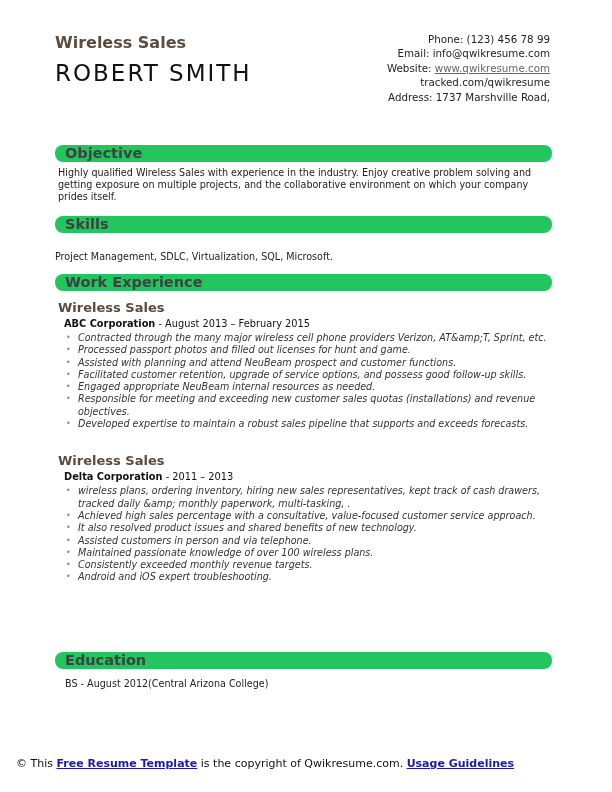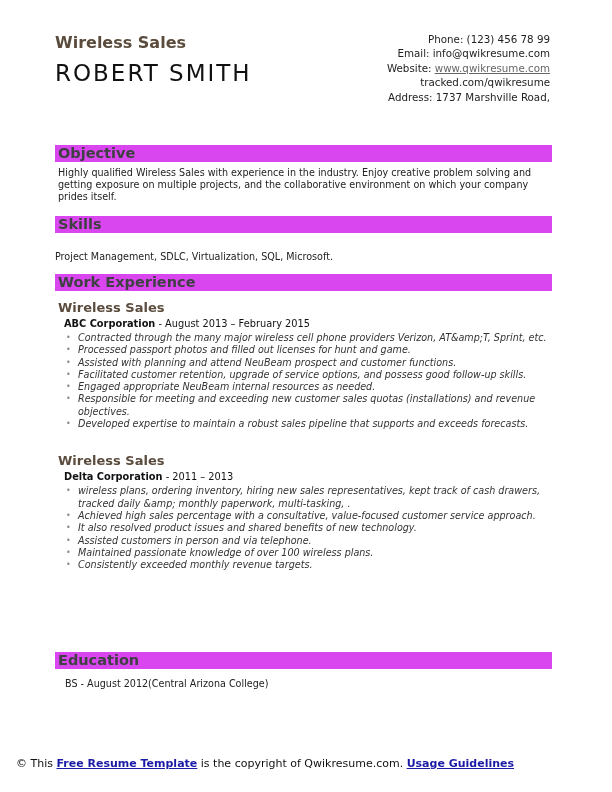--- a/index.html
+++ b/index.html
@@ -3,22 +3,22 @@
 <meta charset="utf-8">
 <style>
   html, body { margin:0; padding:0; background:#ffffff; }
   body { width:612px; height:792px; position:relative; overflow:hidden;
          font-family:"DejaVu Sans", sans-serif; color:#2b2b2b; }
   .title { position:absolute; left:55px; top:33px; font-size:16px; font-weight:bold; color:#5a4b3c; }
   .name { position:absolute; left:55px; top:60px; font-size:23px; letter-spacing:2px; color:#111; font-weight:normal; }
   .contact { position:absolute; right:62px; top:32px; width:200px; text-align:right; font-size:10.3px; line-height:14.4px; color:#222; }
   .contact a { color:#666; text-decoration:underline; }
   .section { position:absolute; left:55px; width:497px; }
-  .bar { background:#d946ef; height:17px; line-height:17px; padding-left:3px;
-         font-size:14.5px; font-weight:bold; color:#3e4042; }
+  .bar { background:#22c55e; height:17px; line-height:17px; padding-left:10px;
+         font-size:14.5px; font-weight:bold; color:#3e4042;border-radius:8px; }
   .para { font-size:9.6px; line-height:12px; color:#222; padding-left:3px; margin-top:5px; }
   .job-title { font-size:13px; font-weight:bold; color:#5a4b3c; margin-left:3px; }
   .company { font-size:9.8px; margin-left:9px; margin-top:3px; color:#111; }
   .company b { font-weight:bold; }
   ul { margin:3px 0 0 0; padding-left:23px; list-style:none;font-style:italic; }
   li { font-size:9.6px; line-height:12.3px; color:#333; position:relative; padding-left:0; }
   li::before { content:"\2022"; position:absolute; left:-12px; color:#888; font-size:8px; }
   .edu { font-size:9.6px; color:#222; margin-left:10px; margin-top:9px; }
   .footer { position:absolute; left:16px; width:612px; top:757px; text-align:left; font-size:11px; line-height:14px; color:#111; }
   .footer a { color:#1a1aa6; font-weight:bold; text-decoration:underline; }
@@ -67,20 +67,21 @@
   <div style="margin-top:23px;">
     <div class="job-title">Wireless Sales</div>
     <div class="company"><b>Delta Corporation</b><span> - 2011 – 2013</span></div>
     <ul>
       <li>wireless plans, ordering inventory, hiring new sales representatives, kept track of cash drawers, tracked daily &amp;amp; monthly paperwork, multi-tasking, .</li>
       <li>Achieved high sales percentage with a consultative, value-focused customer service approach.</li>
       <li>It also resolved product issues and shared benefits of new technology.</li>
       <li>Assisted customers in person and via telephone.</li>
       <li>Maintained passionate knowledge of over 100 wireless plans.</li>
       <li>Consistently exceeded monthly revenue targets.</li>
+      <li>Android and iOS expert troubleshooting.</li>
     </ul>
   </div>
 </div>
 
 <div class="section" style="top:652px;">
   <div class="bar">Education</div>
   <div class="edu">BS - August 2012(Central Arizona College)</div>
 </div>
 
 <div class="footer">

